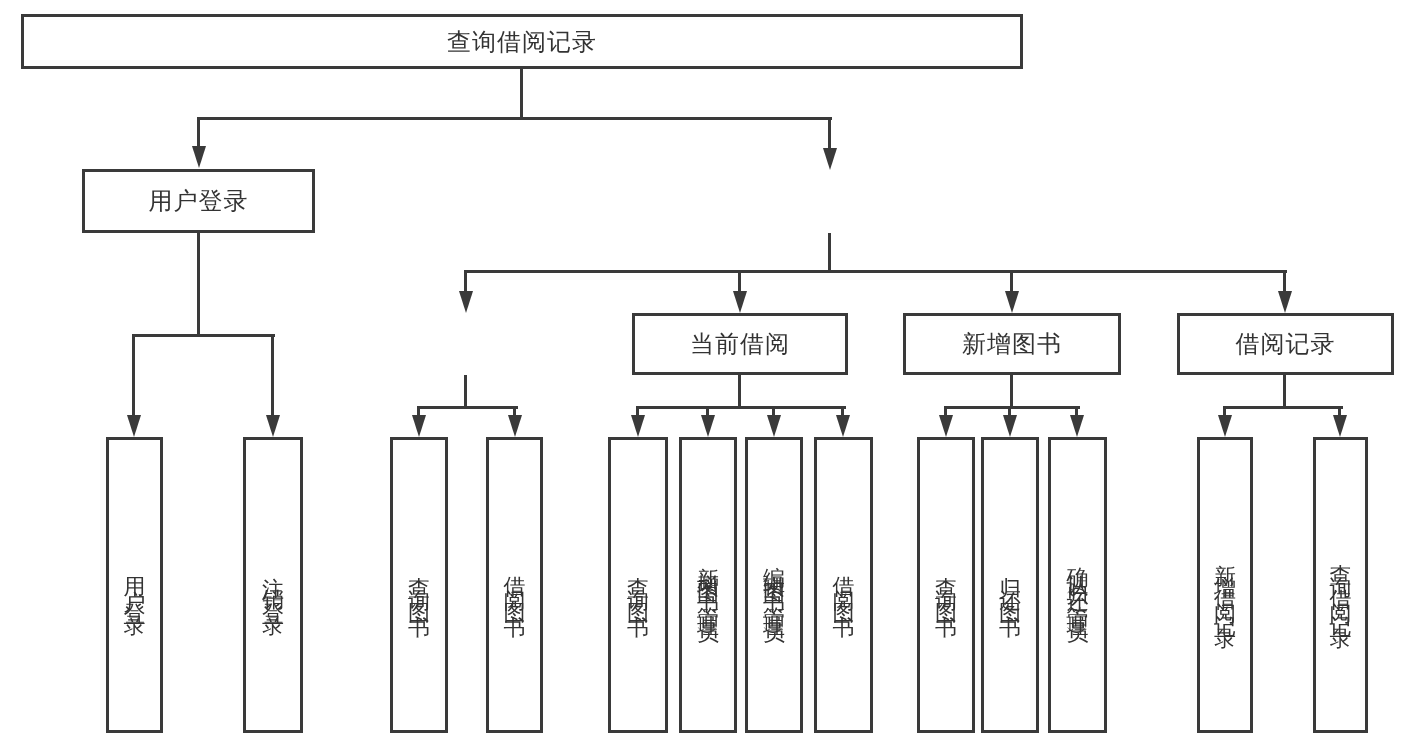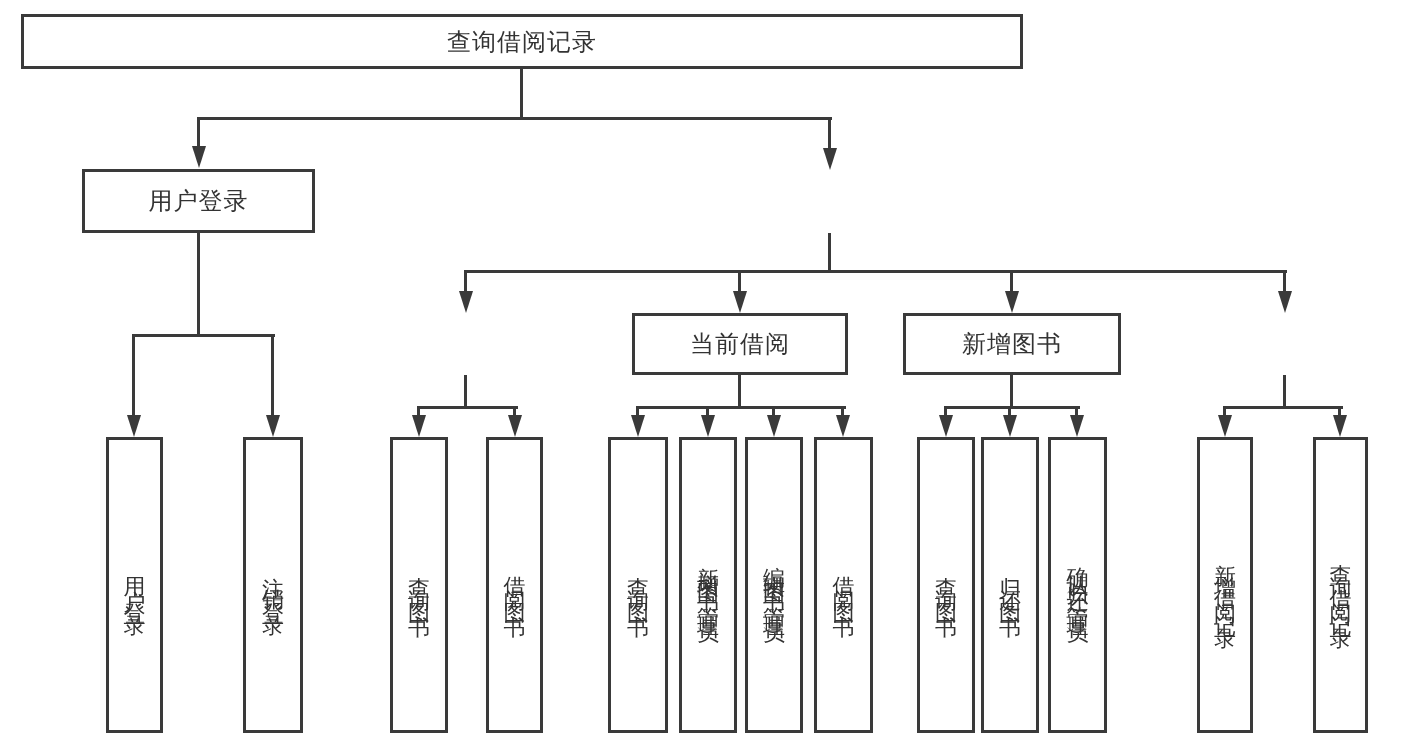--- a/index.html
+++ b/index.html
@@ -57,20 +57,21 @@
   <div class="ah" style="left:459px;top:291px"></div>
   <div class="vl" style="left:738px;top:270px;height:24px"></div>
   <div class="ah" style="left:733px;top:291px"></div>
   <div class="vl" style="left:1010px;top:270px;height:24px"></div>
   <div class="ah" style="left:1005px;top:291px"></div>
   <div class="vl" style="left:1283px;top:270px;height:24px"></div>
   <div class="ah" style="left:1278px;top:291px"></div>
 
   <div class="node" style="left:632px;top:313px;width:216px;height:62px">当前借阅</div>
   <div class="node" style="left:903px;top:313px;width:218px;height:62px">新增图书</div>
+  <div class="node" style="left:1177px;top:313px;width:217px;height:62px">借阅记录</div>
 
   <div class="vl" style="left:464px;top:375px;height:34px"></div>
   <div class="hl" style="left:417px;top:406px;width:101px"></div>
   <div class="vl" style="left:417px;top:406px;height:12px"></div>
   <div class="ah" style="left:412px;top:415px"></div>
   <div class="vl" style="left:513px;top:406px;height:12px"></div>
   <div class="ah" style="left:508px;top:415px"></div>
 
   <div class="vl" style="left:738px;top:375px;height:34px"></div>
   <div class="hl" style="left:636px;top:406px;width:210px"></div>

